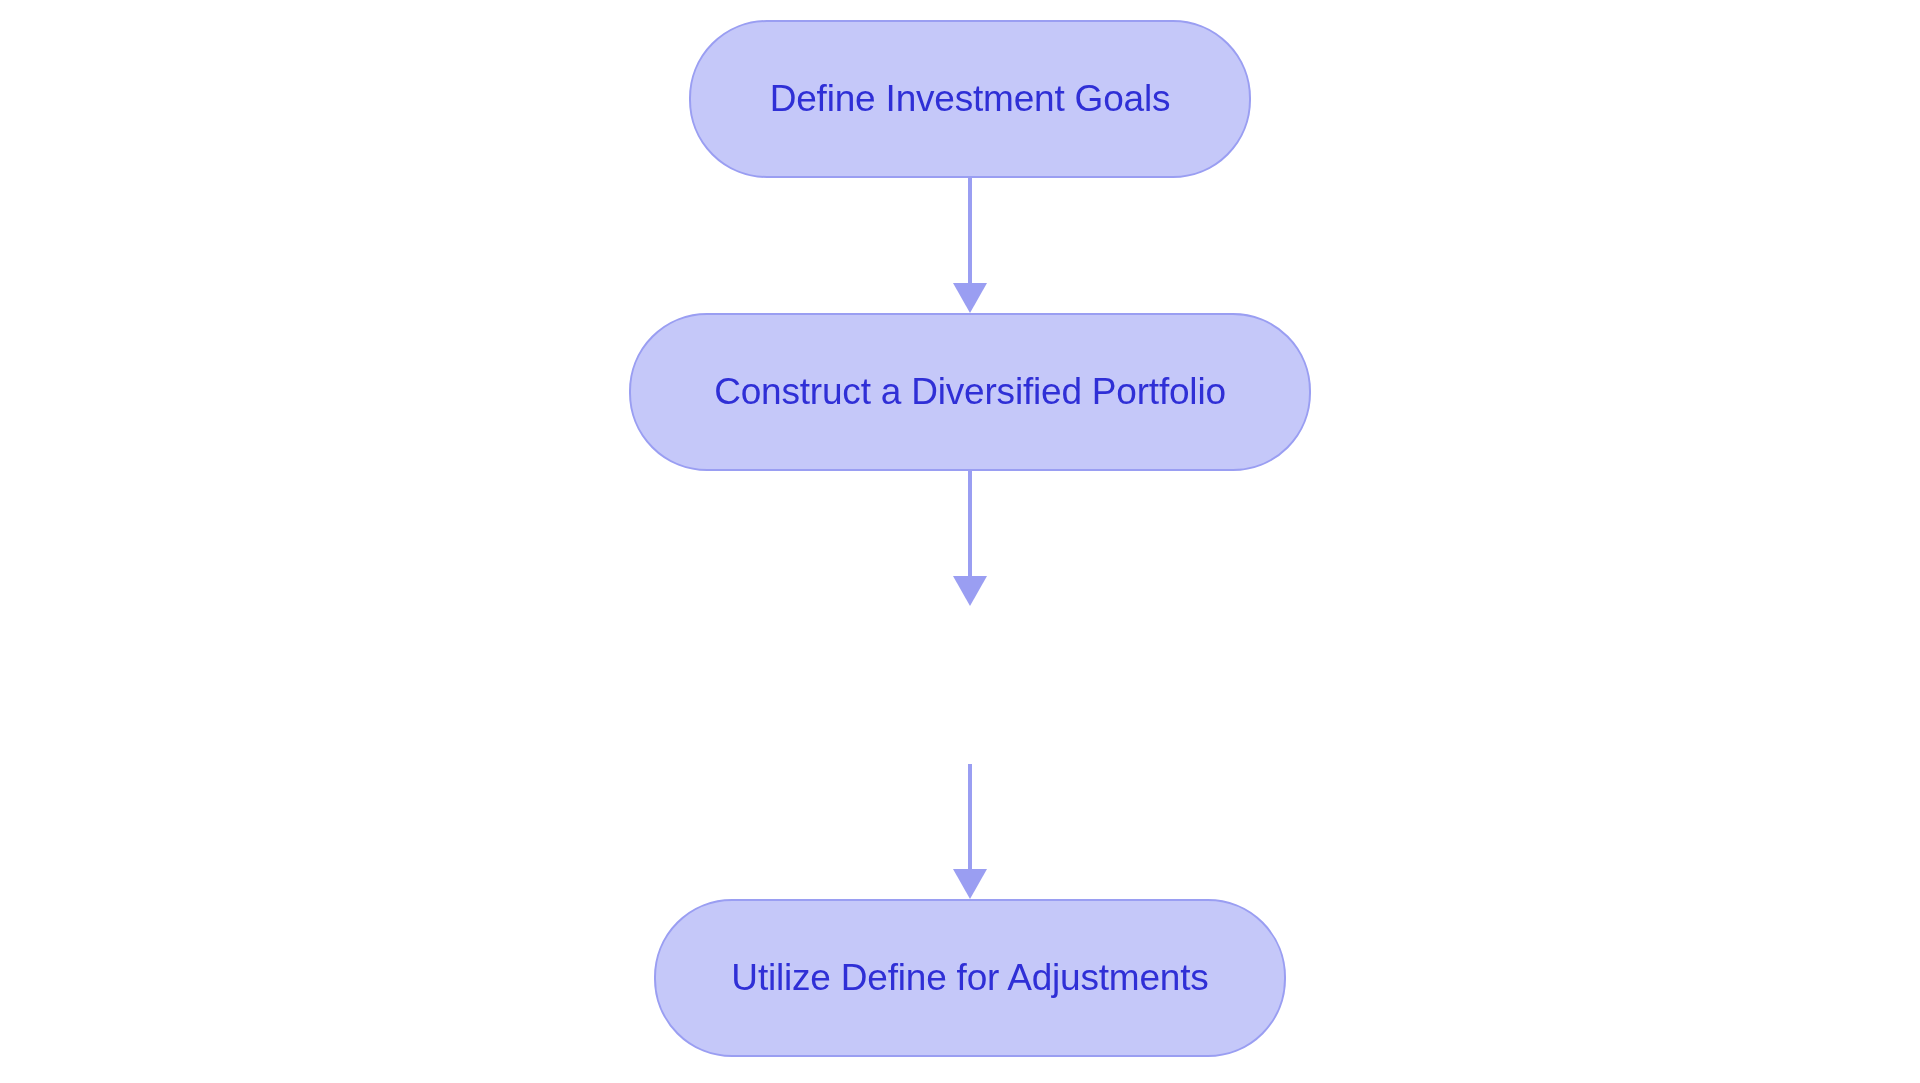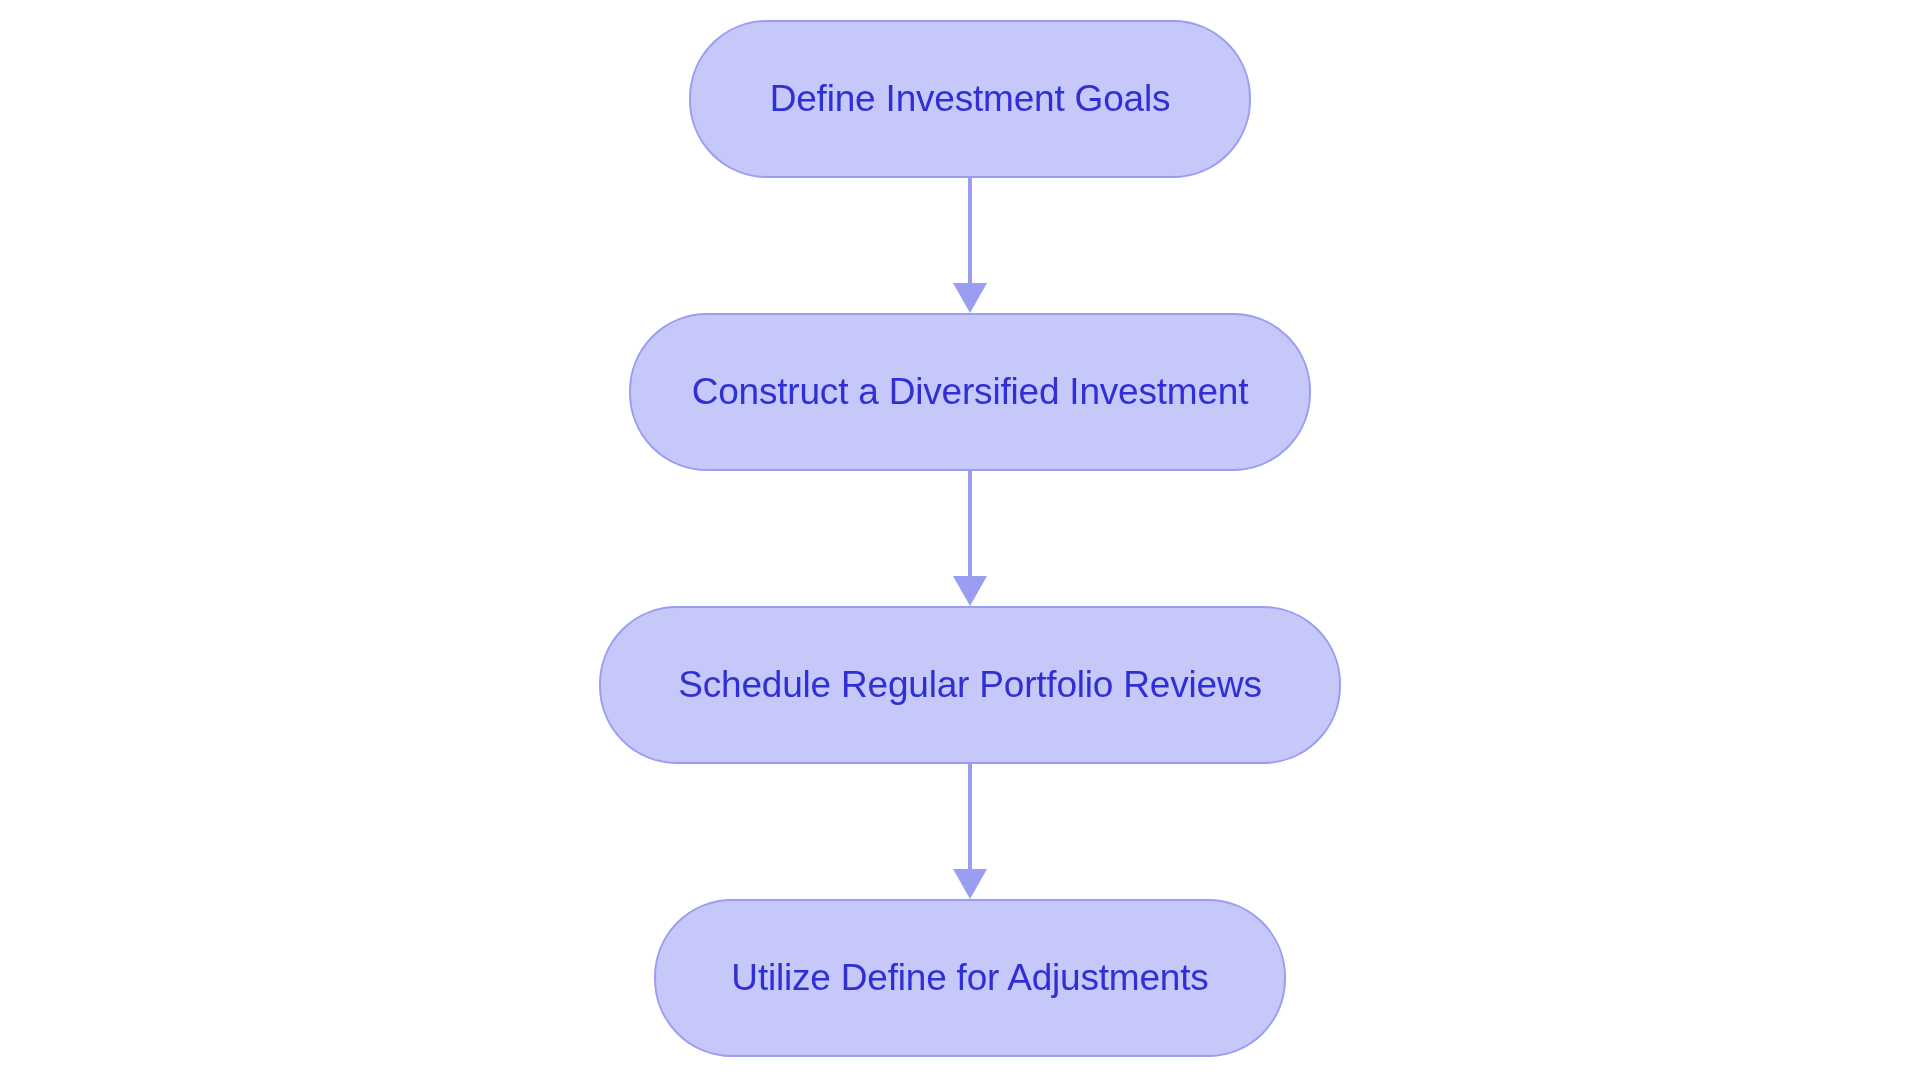--- a/index.html
+++ b/index.html
@@ -82,24 +82,21 @@
       <line x1="970" y1="764" x2="970" y2="875" stroke="#9a9ef2" stroke-width="4"></line>
       <polygon points="970,899 953,869 987,869" fill="#9a9ef2"></polygon>
     </g>
   </svg>
 
   <div class="flow-node" id="node-1">
     <span class="flow-node-label">Define Investment Goals</span>
   </div>
 
   <div class="flow-node" id="node-2">
-    <span class="flow-node-label">Construct a Diversified Investment</span>
+    <span class="flow-node-label">Construct a Diversified Portfolio</span>
   </div>
 
-  <div class="flow-node" id="node-3">
-    <span class="flow-node-label">Schedule Regular Portfolio Reviews</span>
-  </div>
 
   <div class="flow-node" id="node-4">
     <span class="flow-node-label">Utilize Define for Adjustments</span>
   </div>
 
 </div>
 
 </body></html>

